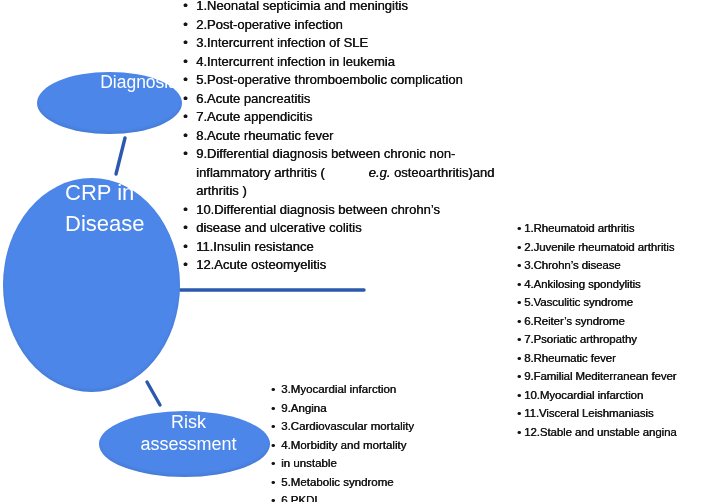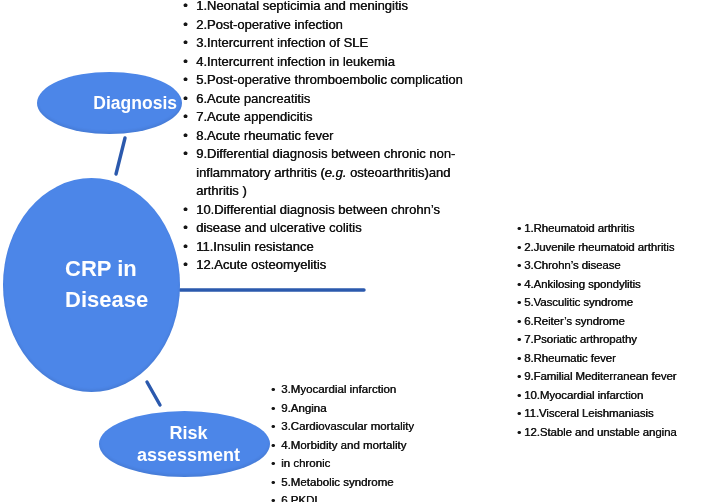--- a/index.html
+++ b/index.html
@@ -23,23 +23,23 @@
     stroke-width: 3.4;
     stroke-linecap: round;
   }
   .ellipse {
     position: absolute;
     box-sizing: border-box;
     border-radius: 50%;
     background: var(--shape-fill, #4c86e8);
     box-shadow: inset 0 -2px 3px rgba(0,0,0,0.08);
     color: var(--shape-text, #ffffff);
-    font-weight: bold;
+    font-weight: normal;
     display: flex;
-    align-items: center;
+    align-items: flex-start;
   }
   .node-diagnosis {
     left: 37px; top: 72px; width: 145px; height: 62px;
     justify-content: flex-end; padding-right: 5px;
     font-size: 17.5px;
   }
   .node-center {
     left: 3px; top: 178px; width: 177px; height: 214px;
     padding-left: 62px;
     font-size: 22px; line-height: 1.4;
@@ -70,21 +70,21 @@
     display: inline-block;
     flex: 0 0 auto;
   }
   .list-diagnosis { left: 183px; top: -3px; font-size: 13px; }
   .list-diagnosis .bullet { width: 13px; }
   .list-diagnosis .cont { padding-left: 13px; }
   .list-prognosis { left: 517px; top: 219px; font-size: 11.5px; letter-spacing: -0.1px; }
   .list-prognosis .bullet { width: 7px; }
   .list-risk { left: 271px; top: 380px; font-size: 11.5px; }
   .list-risk .bullet { width: 10px; }
-  .ital { font-style: italic; }
+  .ital { font-style: italic; margin-left: 44px; }
 </style>
 </head>
 <body>
 
 <div class="canvas">
 
   <svg class="connectors" viewBox="0 0 707 502">
     <line x1="125" y1="138" x2="116" y2="174"></line>
     <line x1="180" y1="290" x2="364" y2="290"></line>
     <line x1="147" y1="382" x2="160" y2="405"></line>
@@ -231,21 +231,21 @@
       <div class="list-line">
         <span class="bullet">•</span>
         <span><span>3.Cardiovascular mortality</span></span>
       </div>
       <div class="list-line">
         <span class="bullet">•</span>
         <span><span>4.Morbidity and mortality</span></span>
       </div>
       <div class="list-line">
         <span class="bullet">•</span>
-        <span><span>in chronic</span></span>
+        <span><span>in unstable</span></span>
       </div>
       <div class="list-line">
         <span class="bullet">•</span>
         <span><span>5.Metabolic syndrome</span></span>
       </div>
       <div class="list-line">
         <span class="bullet">•</span>
         <span><span>6.PKDL</span></span>
       </div>
     </div>

